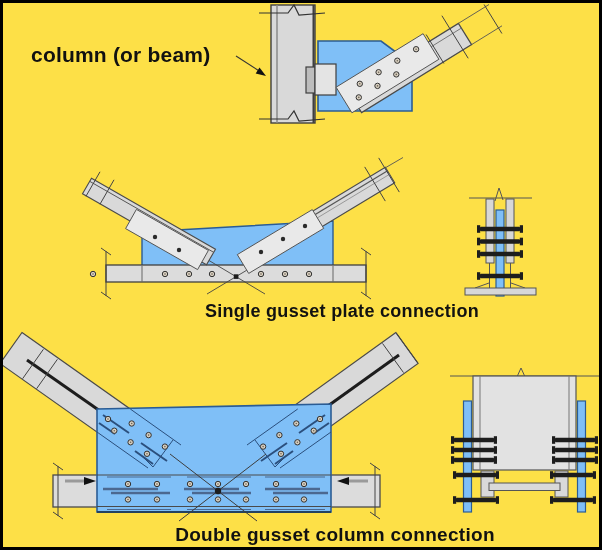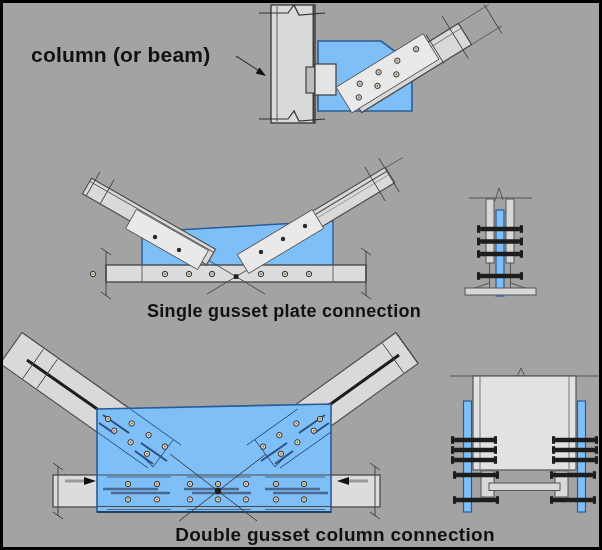--- a/index.html
+++ b/index.html
@@ -1,27 +1,27 @@
 <!DOCTYPE html>
 <html><head>
 <meta charset="utf-8">
 <style>
   html,body{margin:0;padding:0;background:#ffffff;}
   #canvas{
     position:relative;width:602px;height:550px;box-sizing:border-box;
-    border:3px solid #000;background:#a3a3a3;overflow:hidden;
+    border:3px solid #000;background:#fde047;overflow:hidden;
     font-family:"Liberation Sans", sans-serif;
   }
   #diagram-svg{position:absolute;left:0;top:0;}
   .lbl{
     position:absolute;color:#111;font-weight:bold;white-space:nowrap;
     font-family:"Liberation Sans", sans-serif;
   }
   #column-label{left:28px;top:40px;font-size:21px;letter-spacing:.2px;}
-  #single-caption{left:144px;top:298px;width:320px;text-align:left;font-size:18px;letter-spacing:.3px;}
+  #single-caption{left:156px;top:298px;width:320px;text-align:right;font-size:18px;letter-spacing:.3px;}
   #double-caption{left:158px;top:521px;width:348px;text-align:center;font-size:19px;letter-spacing:.3px;}
 </style>
 </head>
 <body>
 
 <div id="canvas">
 
 <svg id="diagram-svg" width="602" height="550" viewBox="0 0 602 550" xmlns="http://www.w3.org/2000/svg">
 
   <defs>

